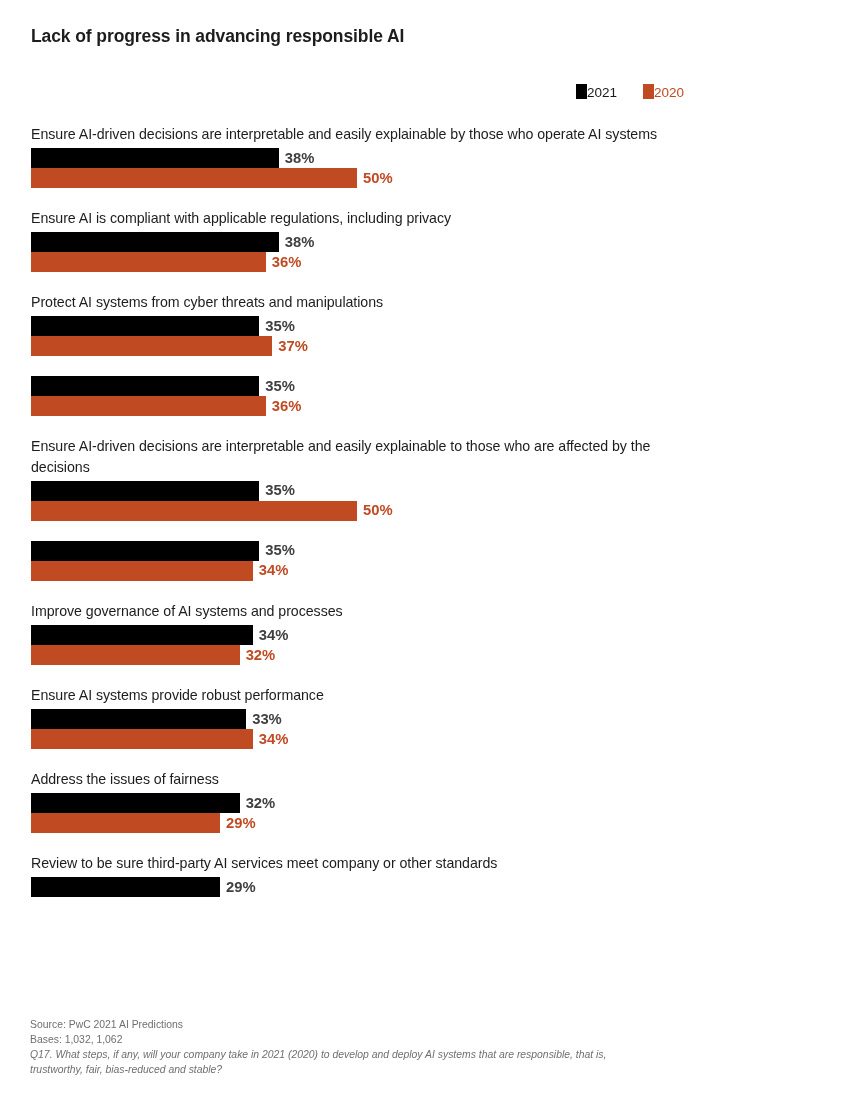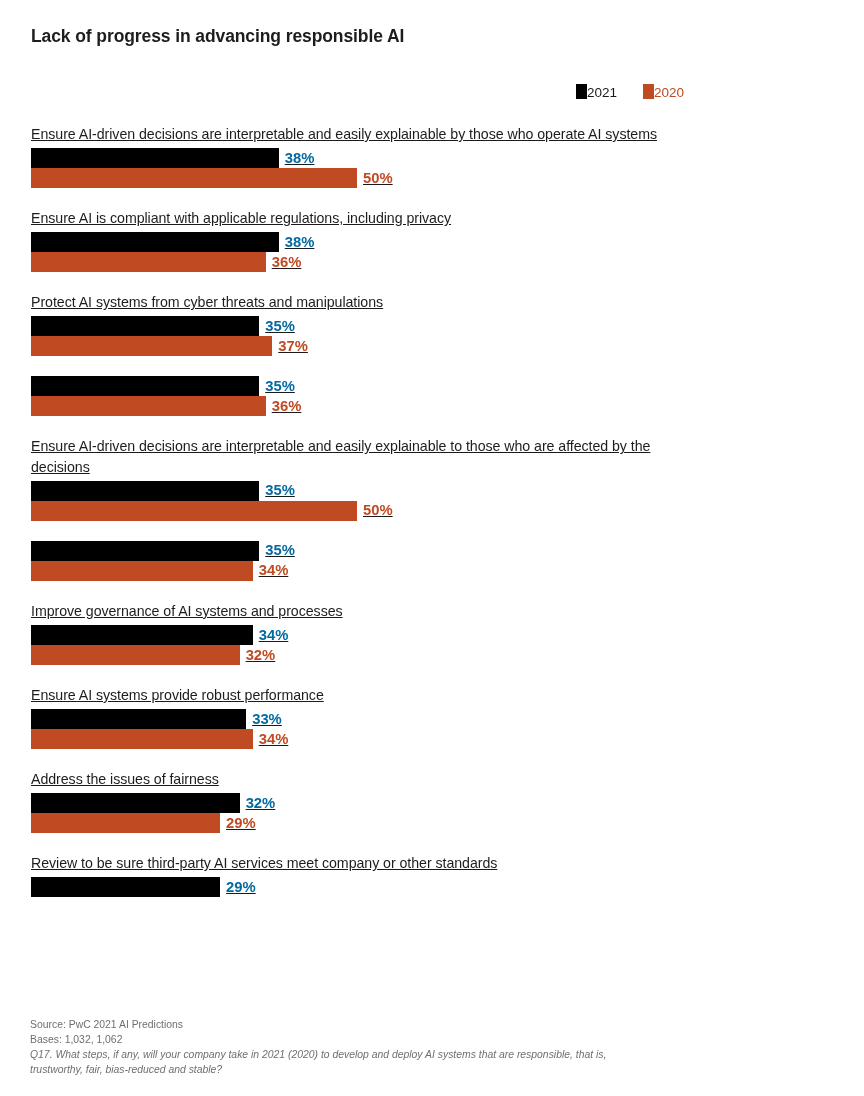--- a/index.html
+++ b/index.html
@@ -63,21 +63,20 @@
   
   .chart-area {
     position: absolute;
     left: 31px;
     top: 124px;
     width: 800px;
   }
 
   .group {
     position: relative;
-    text-decoration: underline;
   }
 
   .group-label {
     font-size: 14.2px;
     color: #1d1d1d;
     line-height: 1.42;
     max-width: 660px;
     margin: 0 0 4px 0;
     letter-spacing: -0.05px;
   }
@@ -101,21 +100,21 @@
   .bar-2021 { background: #000000; }
   .bar-2020 { background: #c04a22; }
 
   .bar-value {
     font-size: 14.8px;
     font-weight: bold;
     line-height: 1;
     padding-left: 6px;
     white-space: nowrap;
   }
-  .value-2021 { color: #0369a1; }
+  .value-2021 { color: #404040; }
   .value-2020 { color: #c04a22; }
 
   .group-spacer { height: 20px; }
 
   
   .footnote {
     position: absolute;
     left: 30px;
     top: 1017px;
     width: 700px;

